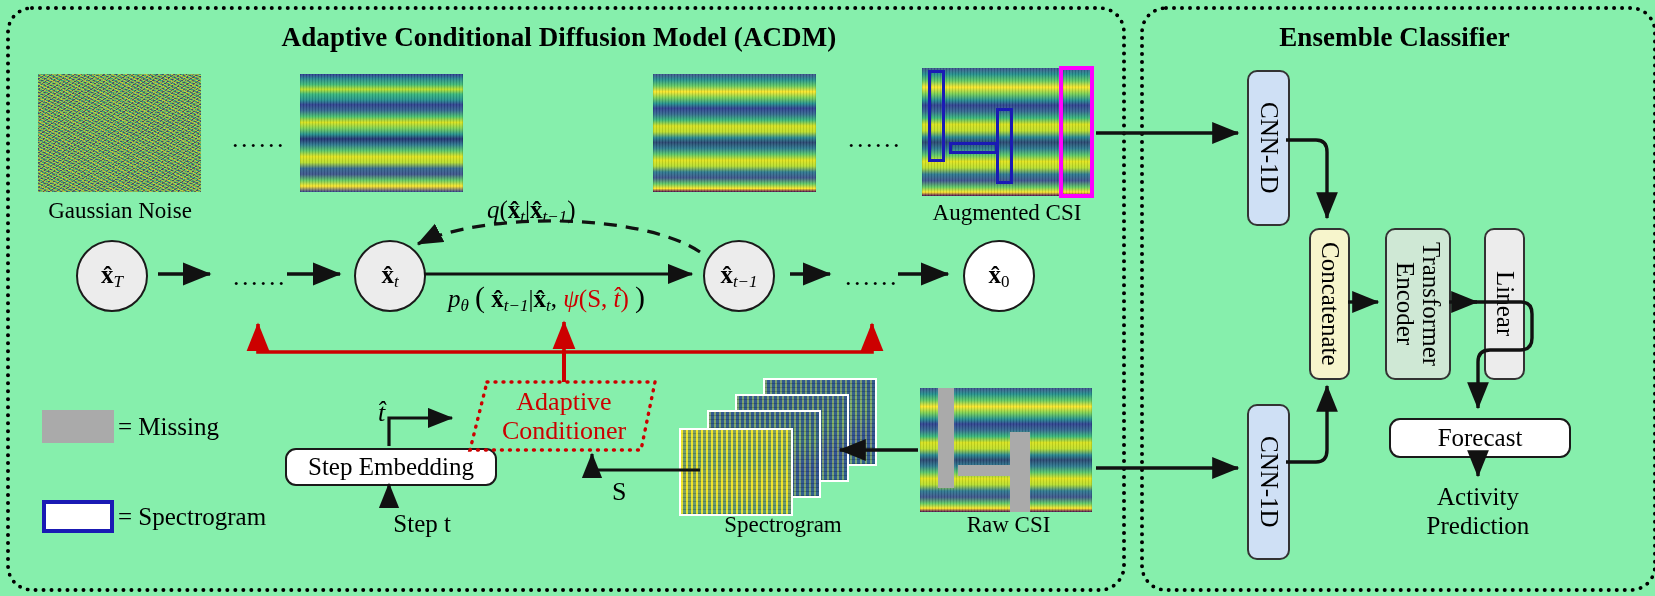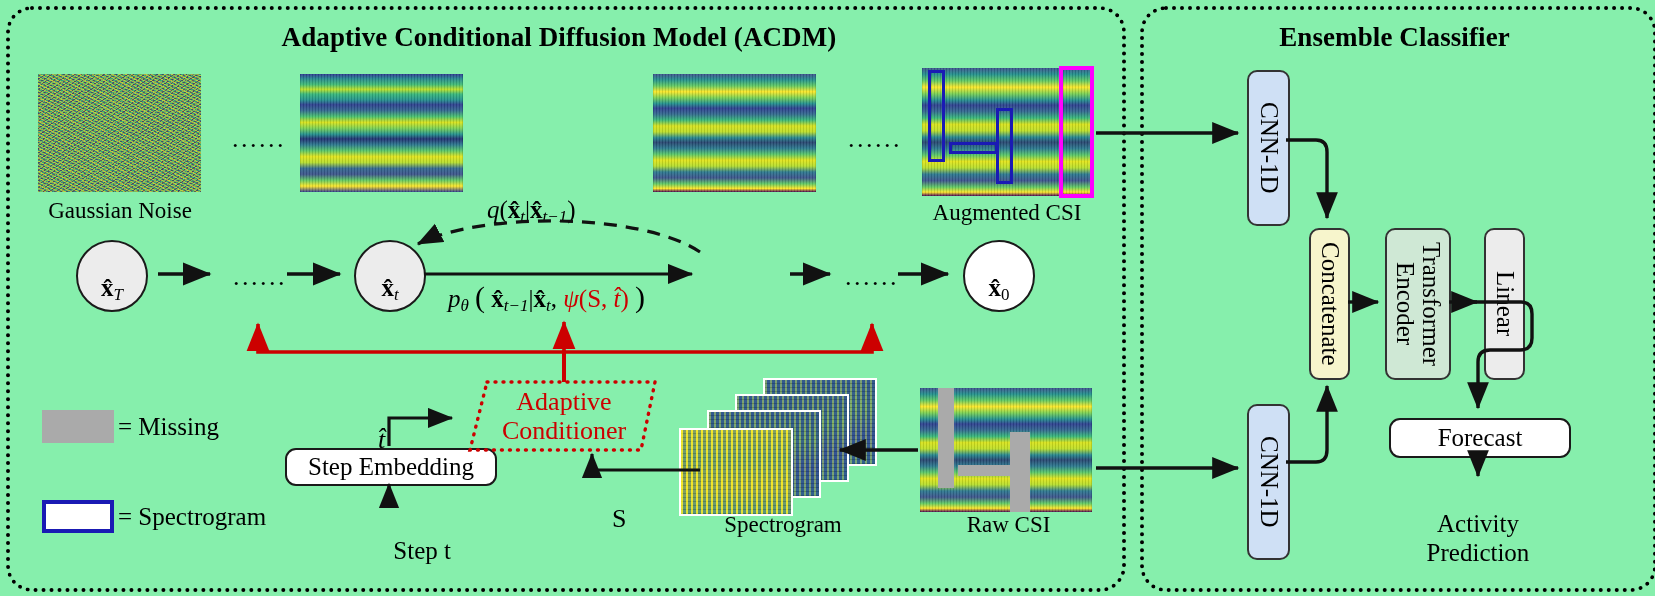--- a/index.html
+++ b/index.html
@@ -88,21 +88,21 @@
     display:flex;align-items:center;justify-content:center;}
   .vbox span{writing-mode:vertical-rl;font-size:25px;white-space:nowrap;line-height:1.05;text-align:center;}
 
   .legend-item{position:absolute;display:flex;align-items:center;}
   .sw{width:72px;height:33px;box-sizing:border-box;}
   .sw-missing{background:#aaaaaa;}
   .sw-fc{border:4px solid #ff00ff;background:#fff;}
   .sw-imp{border:4px solid #1a1ab4;background:#fff;}
   .legend-txt{font-size:25px;margin-left:4px;white-space:nowrap;}
 
-  .mlabel{position:absolute;font-size:25px;white-space:nowrap;margin-top:27px;}
+  .mlabel{position:absolute;font-size:25px;white-space:nowrap;}
   .ctr{text-align:center;}
   sub{font-size:.68em;vertical-align:-.22em;}
   .bx{font-weight:bold;font-style:normal;}
   .it{font-style:italic;}
 </style>
 </head>
 <body>
 
 <div id="root">
 
@@ -137,20 +137,23 @@
   <div class="ann ann-imp" style="left:949px;top:142px;width:49px;height:12px;"></div>
   <div class="ann ann-fc" style="left:1059px;top:66px;width:35px;height:132px;"></div>
   <div class="imglabel" style="left:912px;top:200px;width:190px;">Augmented CSI</div>
 
   <div class="node" style="left:76px;top:240px;width:68px;height:68px;">
     <span class="mlabel" style="position:static;"><span class="bx">x̂</span><sub class="it">T</sub></span>
   </div>
   <div class="dots" style="left:233px;top:262px;">......</div>
   <div class="node" style="left:354px;top:240px;width:68px;height:68px;">
     <span class="mlabel" style="position:static;"><span class="bx">x̂</span><sub class="it">t</sub></span>
+  </div>
+  <div class="node" style="left:703px;top:240px;width:68px;height:68px;">
+    <span class="mlabel" style="position:static;"><span class="bx">x̂</span><sub class="it">t−1</sub></span>
   </div>
   <div class="dots" style="left:845px;top:262px;">......</div>
   <div class="node empty" style="left:963px;top:240px;width:68px;height:68px;">
     <span class="mlabel" style="position:static;"><span class="bx">x̂</span><sub>0</sub></span>
   </div>
 
   <div class="formula" style="left:487px;top:196px;">
     <span class="it">q</span>(<span class="bx">x̂</span><sub class="it">t</sub>|<span class="bx">x̂</span><sub class="it">t−1</sub>)
   </div>
   <div class="formula" style="left:448px;top:280px;">

